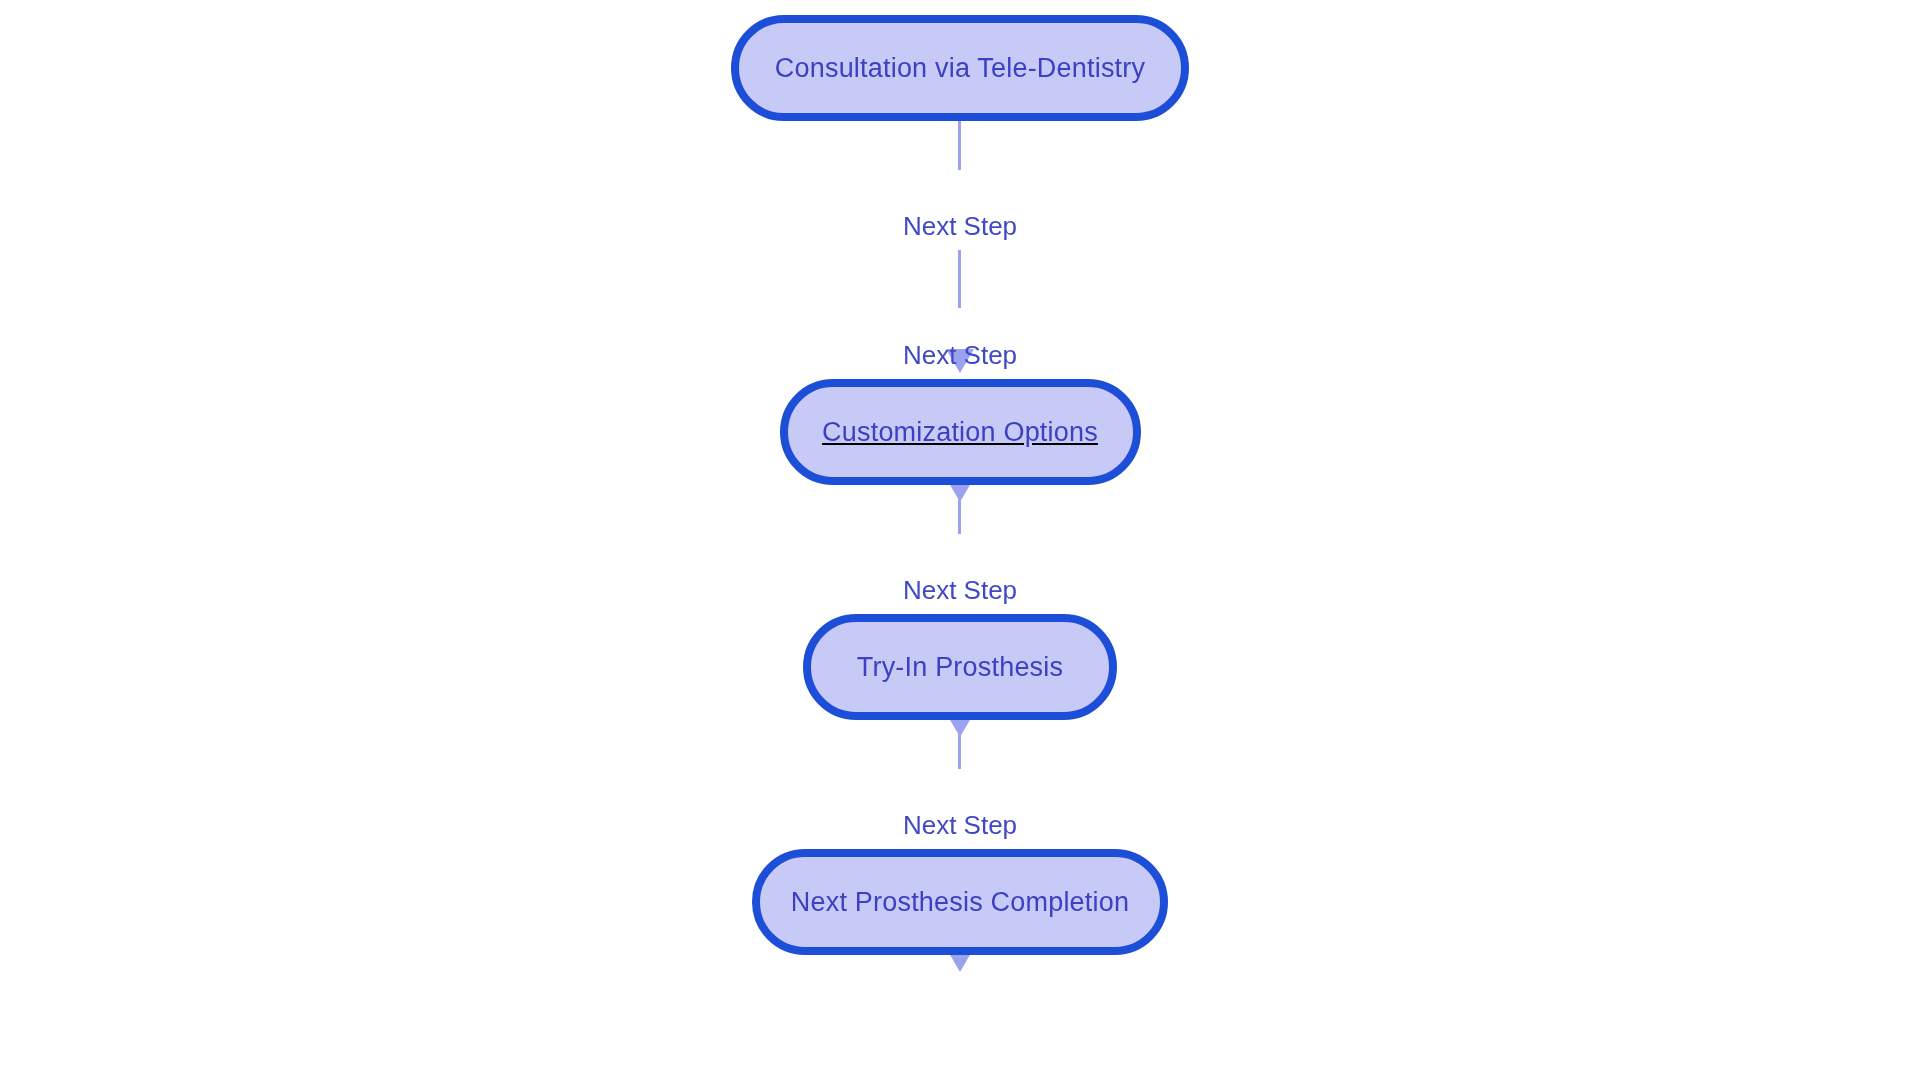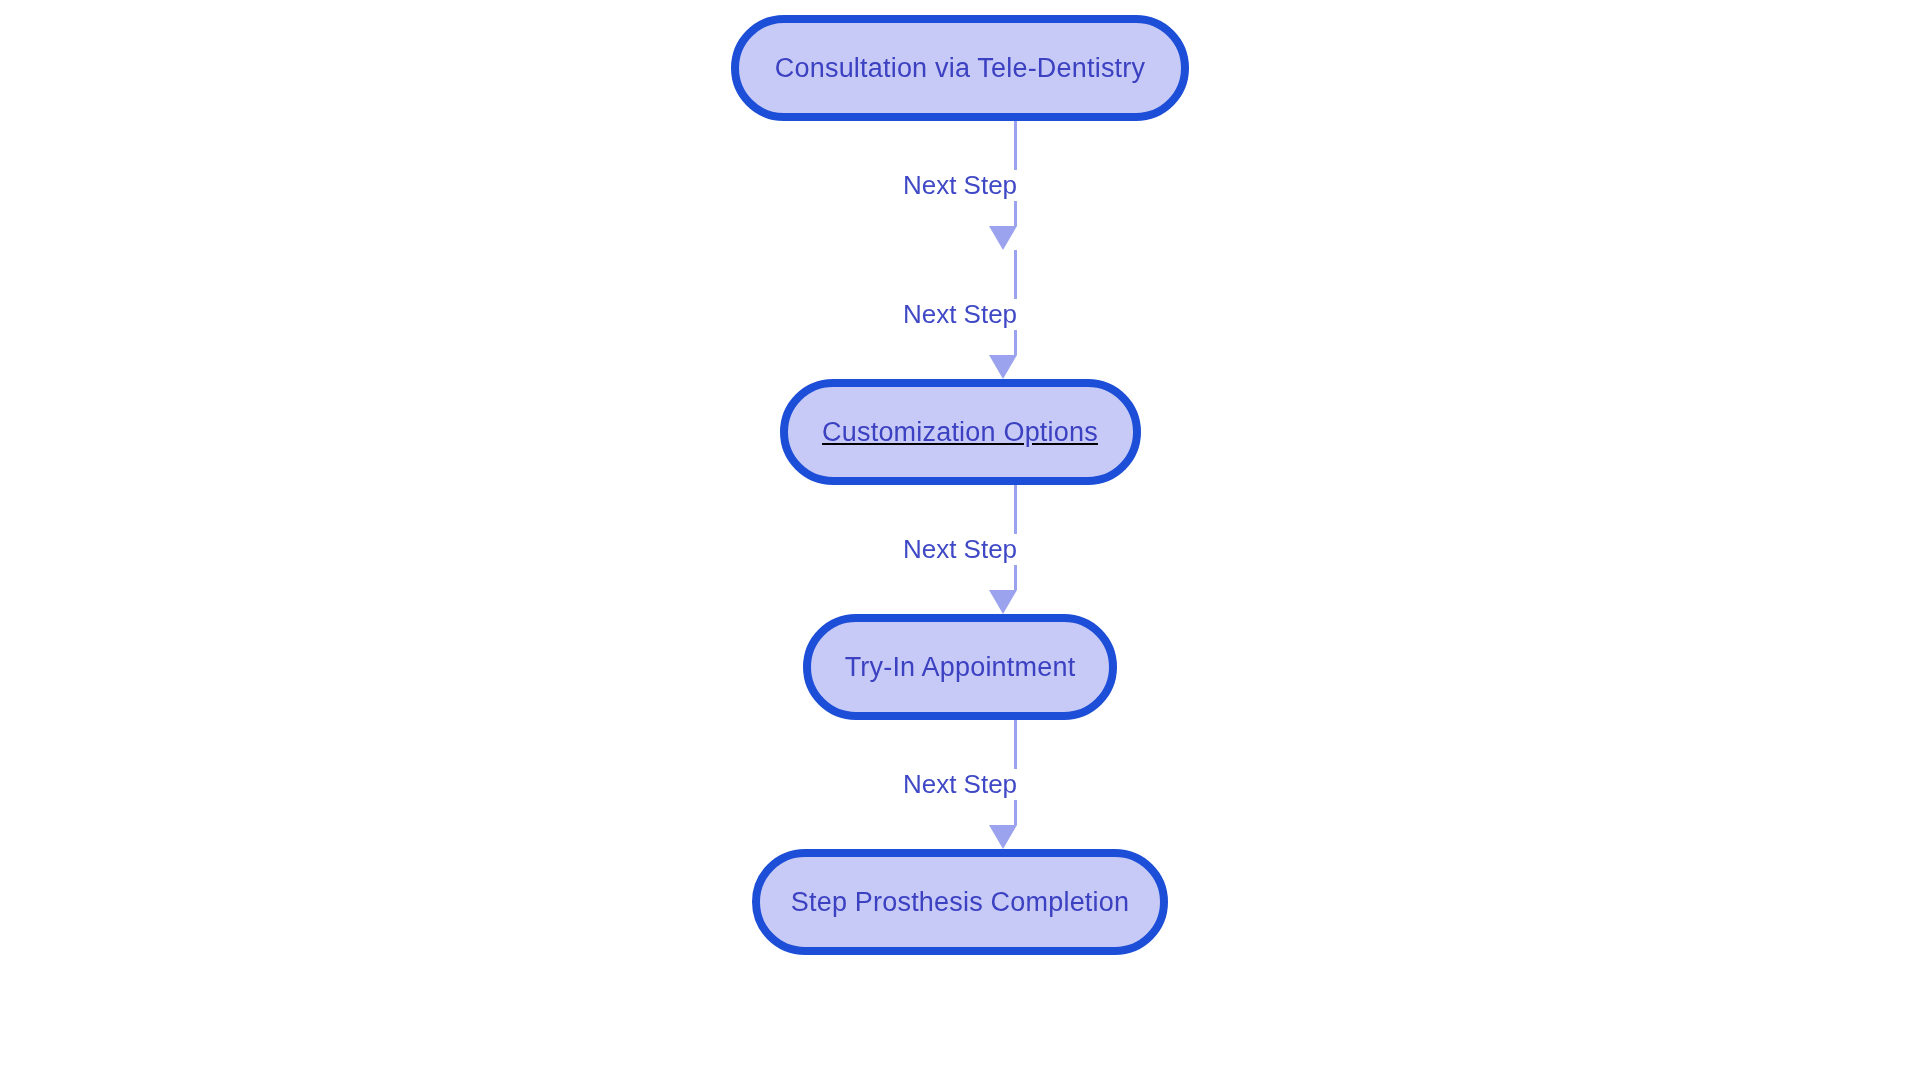--- a/index.html
+++ b/index.html
@@ -44,22 +44,23 @@
   .node-1 { width: 458px; }
   .node-2 { width: 352px; }
   .node-3 { width: 361px; text-decoration: underline; }
   .node-4 { width: 314px; }
   .node-5 { width: 416px; }
 
   .connector {
     height: 129px;
     display: flex;
     flex-direction: column;
-    align-items: flex-end;
+    align-items: center;
     flex: none;
+    gap: 41px;
   }
   .seg {
     width: 3px;
     background: #9ba3ee;
     flex: none;
   }
   .seg-top { height: 49px; }
   .seg-bottom { height: 25px; }
   .conn-label {
     height: 31px;
@@ -108,28 +109,28 @@
     </div>
 
     <div class="connector">
       <div class="seg seg-top"></div>
       <div class="conn-label">Next Step</div>
       <div class="seg seg-bottom"></div>
       <div class="arrowhead"></div>
     </div>
 
     <div class="node node-4">
-      <span class="node-label">Try-In Appointment</span>
+      <span class="node-label">Try-In Prosthesis</span>
     </div>
 
     <div class="connector">
       <div class="seg seg-top"></div>
       <div class="conn-label">Next Step</div>
       <div class="seg seg-bottom"></div>
       <div class="arrowhead"></div>
     </div>
 
     <div class="node node-5">
-      <span class="node-label">Step Prosthesis Completion</span>
+      <span class="node-label">Next Prosthesis Completion</span>
     </div>
 
   </div>
 </div>
 
 </body></html>

